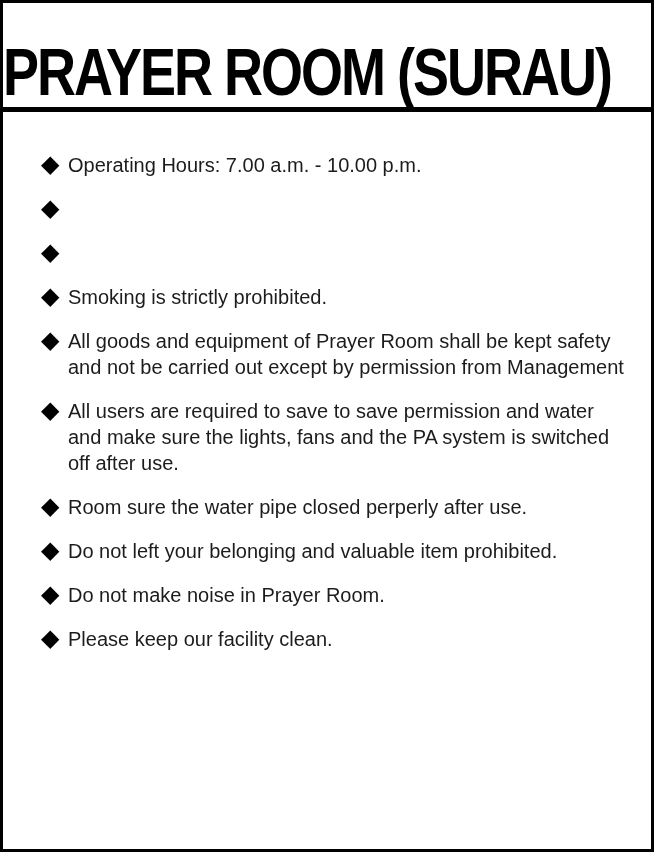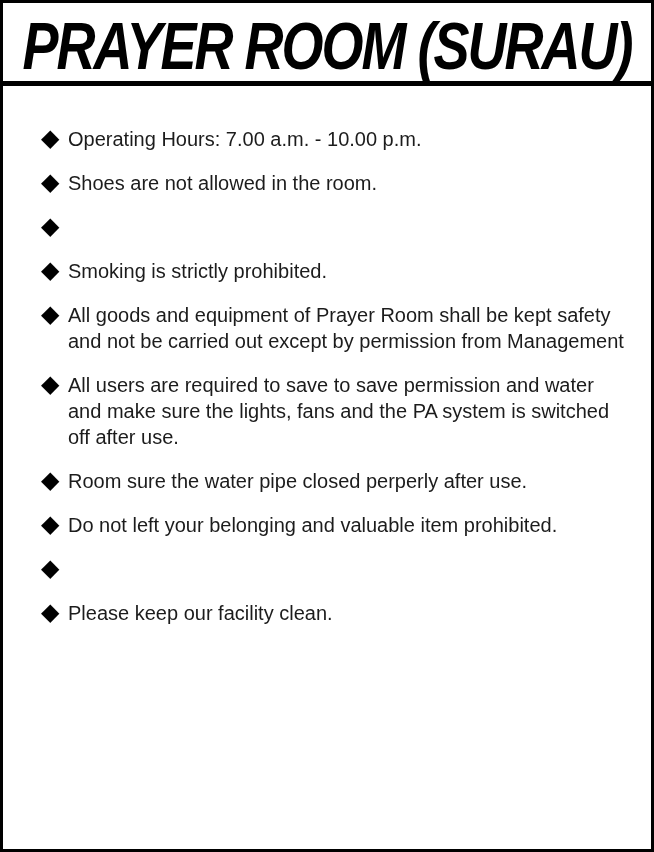--- a/index.html
+++ b/index.html
@@ -14,26 +14,24 @@
   }
   .page {
     width: 654px;
     height: 852px;
     background: var(--bg);
     border: 3px solid var(--ink);
     position: relative;
     overflow: hidden;
   }
   .header {
-    height: 78px;
+    height: 104px;
     display: flex;
     align-items: flex-end;
-    justify-content: center;
     overflow: visible;
-    font-style: italic;
   }
   .title {
     font-family: "Liberation Sans", sans-serif;
     font-weight: 700;
     font-size: 54px;
     letter-spacing: -2px;
     color: var(--ink);
     white-space: nowrap;
     transform: scaleY(1.22);
     transform-origin: center bottom;
@@ -86,21 +84,20 @@
 
   <ul class="rules">
 
       <li class="rule">
         <span class="bullet">◆</span>
         <span class="rule-text">Operating Hours: 7.00 a.m. - 10.00 p.m.</span>
       </li>
 
       <li class="rule">
         <span class="bullet">◆</span>
-        <span class="rule-text">Shoes are not allowed in the room.</span>
       </li>
 
       <li class="rule">
         <span class="bullet">◆</span>
       </li>
 
       <li class="rule">
         <span class="bullet">◆</span>
         <span class="rule-text">Smoking is strictly prohibited.</span>
       </li>
@@ -120,20 +117,21 @@
         <span class="rule-text">Room sure the water pipe closed perperly after use.</span>
       </li>
 
       <li class="rule">
         <span class="bullet">◆</span>
         <span class="rule-text">Do not left your belonging and valuable item prohibited.</span>
       </li>
 
       <li class="rule">
         <span class="bullet">◆</span>
+        <span class="rule-text">Do not make noise in Prayer Room.</span>
       </li>
 
       <li class="rule">
         <span class="bullet">◆</span>
         <span class="rule-text">Please keep our facility clean.</span>
       </li>
     </ul>
 </div>
 
 </body></html>

